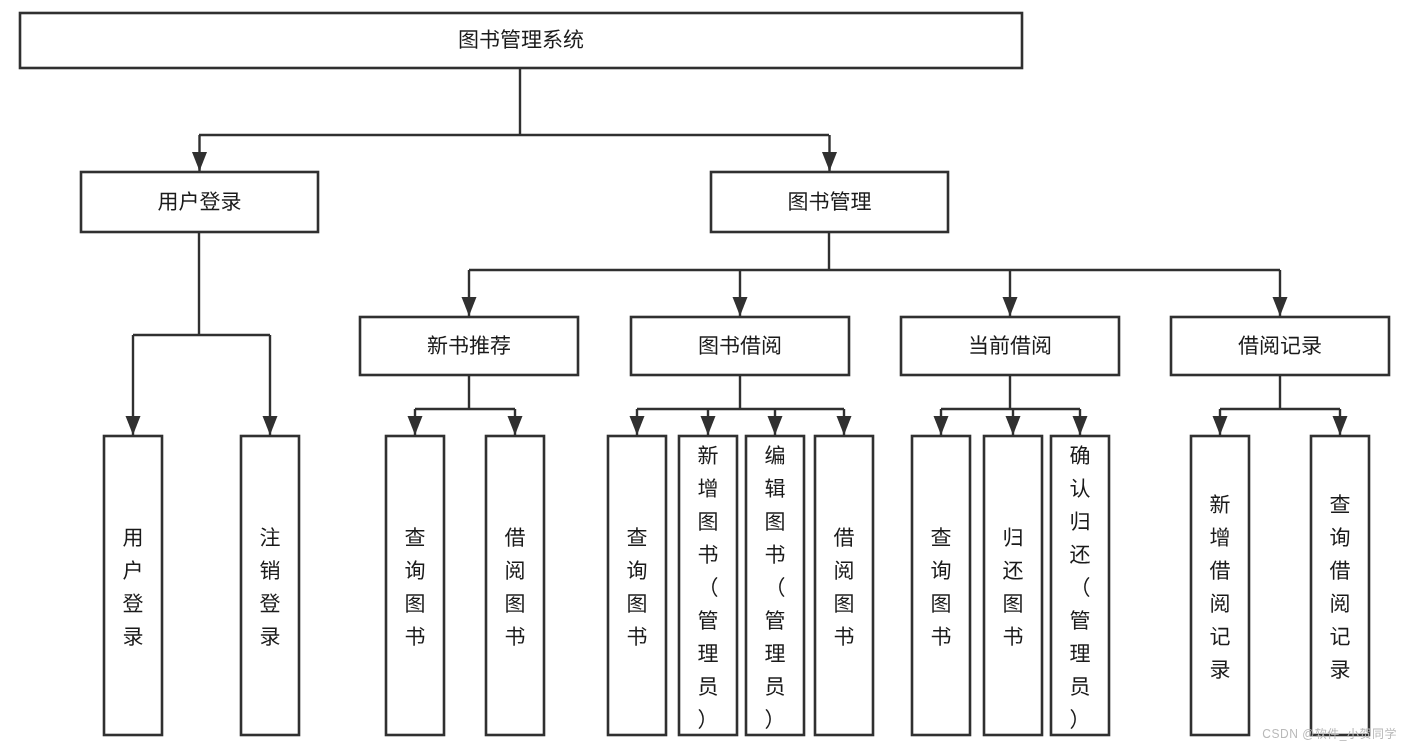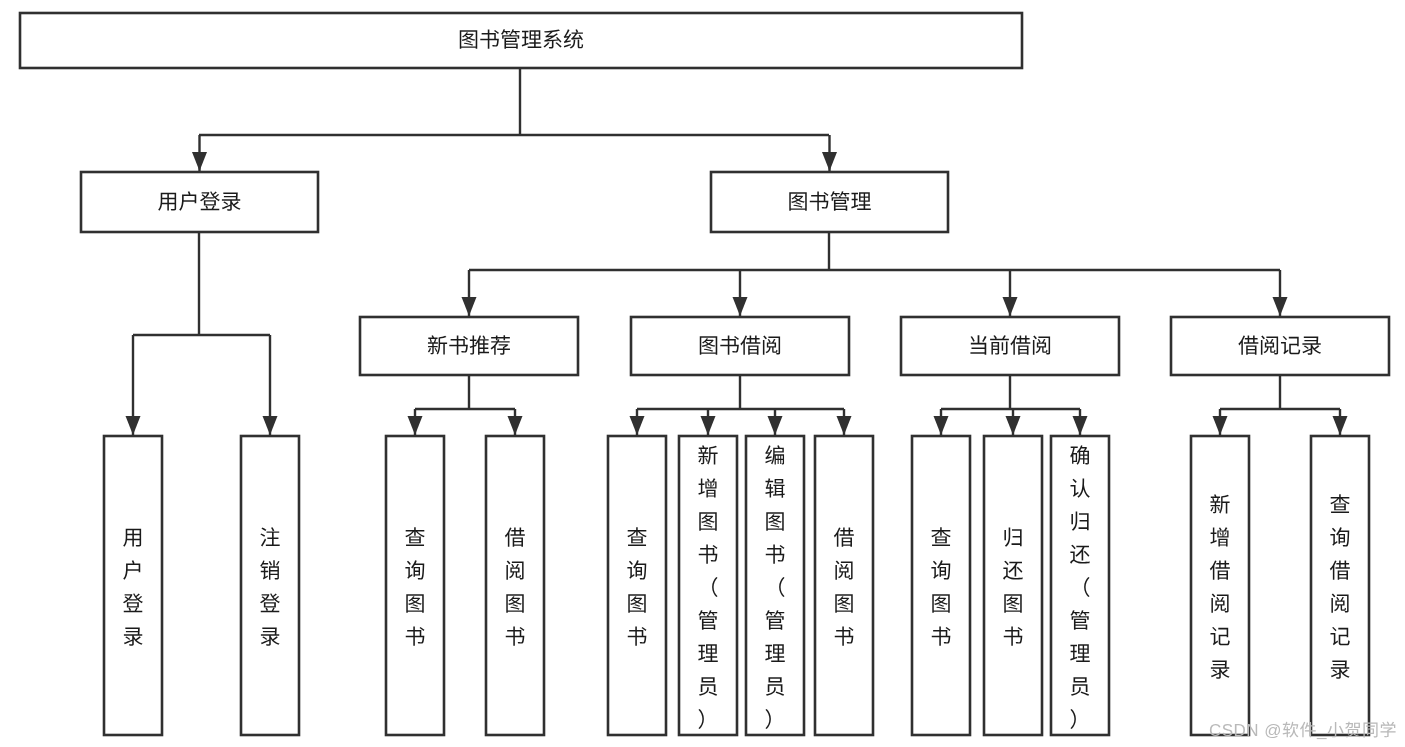--- a/index.html
+++ b/index.html
@@ -54,21 +54,21 @@
     fill: #1a1a1a;
     font-family: "Liberation Sans", "DejaVu Sans", sans-serif;
     font-size: 21px;
     text-anchor: middle;
   }
   .watermark {
     position: absolute;
     right: 8px;
     bottom: 6px;
     font-family: "Liberation Sans", "DejaVu Sans", sans-serif;
-    font-size: 17px;
+    font-size: 12px;
     color: #b9b9b9;
     letter-spacing: 0.5px;
     white-space: nowrap;
     user-select: none;
   }
 </style>
 </head>
 <body>
 
 <div id="diagram-root">

